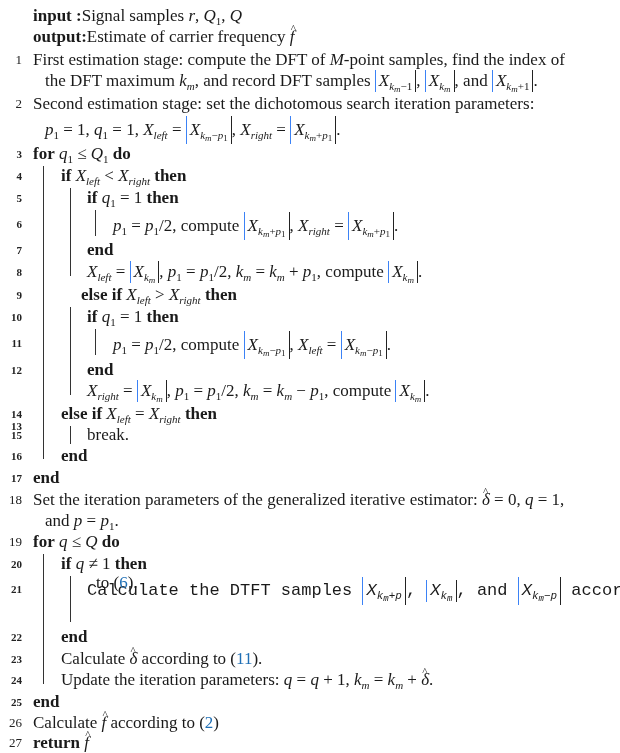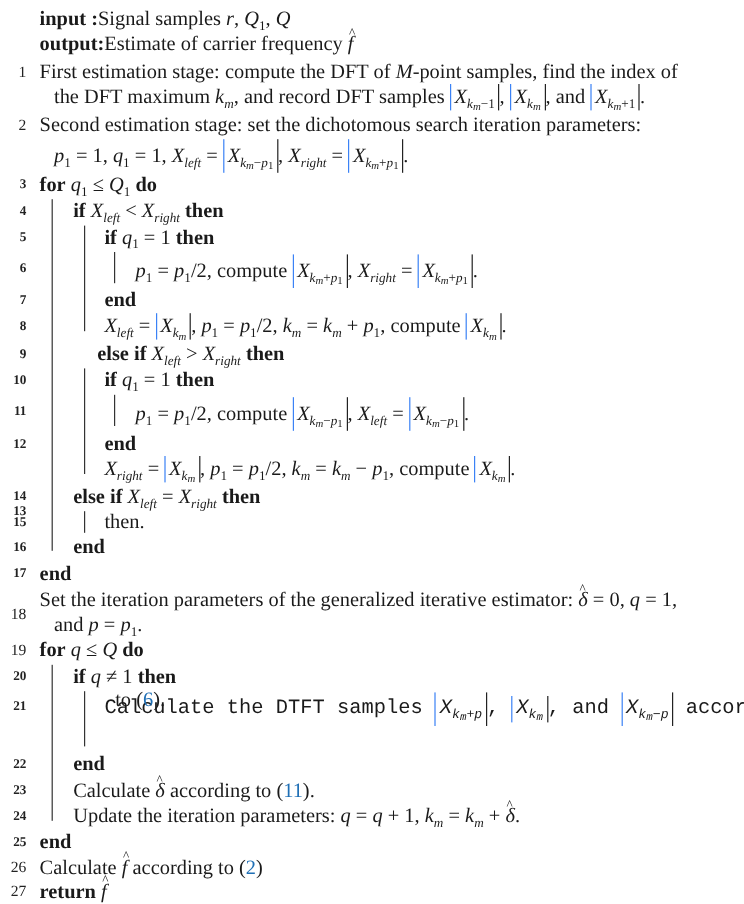--- a/index.html
+++ b/index.html
@@ -82,29 +82,29 @@
 
 <div class="num" style="left:0; top:380px;margin-top:36px;">13</div>
 <div class="line" style="left:87px; top:380px;"><i>X<sub>right</sub></i> = <span class="abs"><i>X</i><sub><i>k<sub>m</sub></i></sub></span>, <i>p</i><sub>1</sub> = <i>p</i><sub>1</sub>/2, <i>k<sub>m</sub></i> = <i>k<sub>m</sub></i> − <i>p</i><sub>1</sub>, compute <span class="abs"><i>X</i><sub><i>k<sub>m</sub></i></sub></span>.</div>
 
 <div class="num" style="left:0; top:404px;">14</div>
 <div class="line" style="left:61px; top:404px;"><b>else if</b> <i>X<sub>left</sub></i> = <i>X<sub>right</sub></i> <b>then</b></div>
 
 <div class="vbar" style="left:70px; top:426px; height:18px;"></div>
 
 <div class="num" style="left:0; top:425px;">15</div>
-<div class="line" style="left:87px; top:425px;">then.</div>
+<div class="line" style="left:87px; top:425px;">break.</div>
 
 <div class="num" style="left:0; top:446px;">16</div>
 <div class="line" style="left:61px; top:446px;"><b>end</b></div>
 
 <div class="num" style="left:0; top:468px;">17</div>
 <div class="line" style="left:33px; top:468px;"><b>end</b></div>
 
-<div class="num plain" style="left:0; top:490px;margin-top:12px;">18</div>
+<div class="num plain" style="left:0; top:490px;">18</div>
 <div class="line" style="left:33px; top:490px;">Set the iteration parameters of the generalized iterative estimator: <i class="hat">δ</i> = 0, <i>q</i> = 1,</div>
 <div class="line" style="left:45px; top:511px;">and <i>p</i> = <i>p</i><sub>1</sub>.</div>
 
 <div class="num plain" style="left:0; top:532px;">19</div>
 <div class="line" style="left:33px; top:532px;"><b>for</b> <i>q</i> ≤ <i>Q</i> <b>do</b></div>
 
 <div class="vbar" style="left:43px; top:554px; height:130px;"></div>
 
 <div class="num" style="left:0; top:554px;">20</div>
 <div class="line" style="left:61px; top:554px;"><b>if</b> <i>q</i> ≠ 1 <b>then</b></div>

